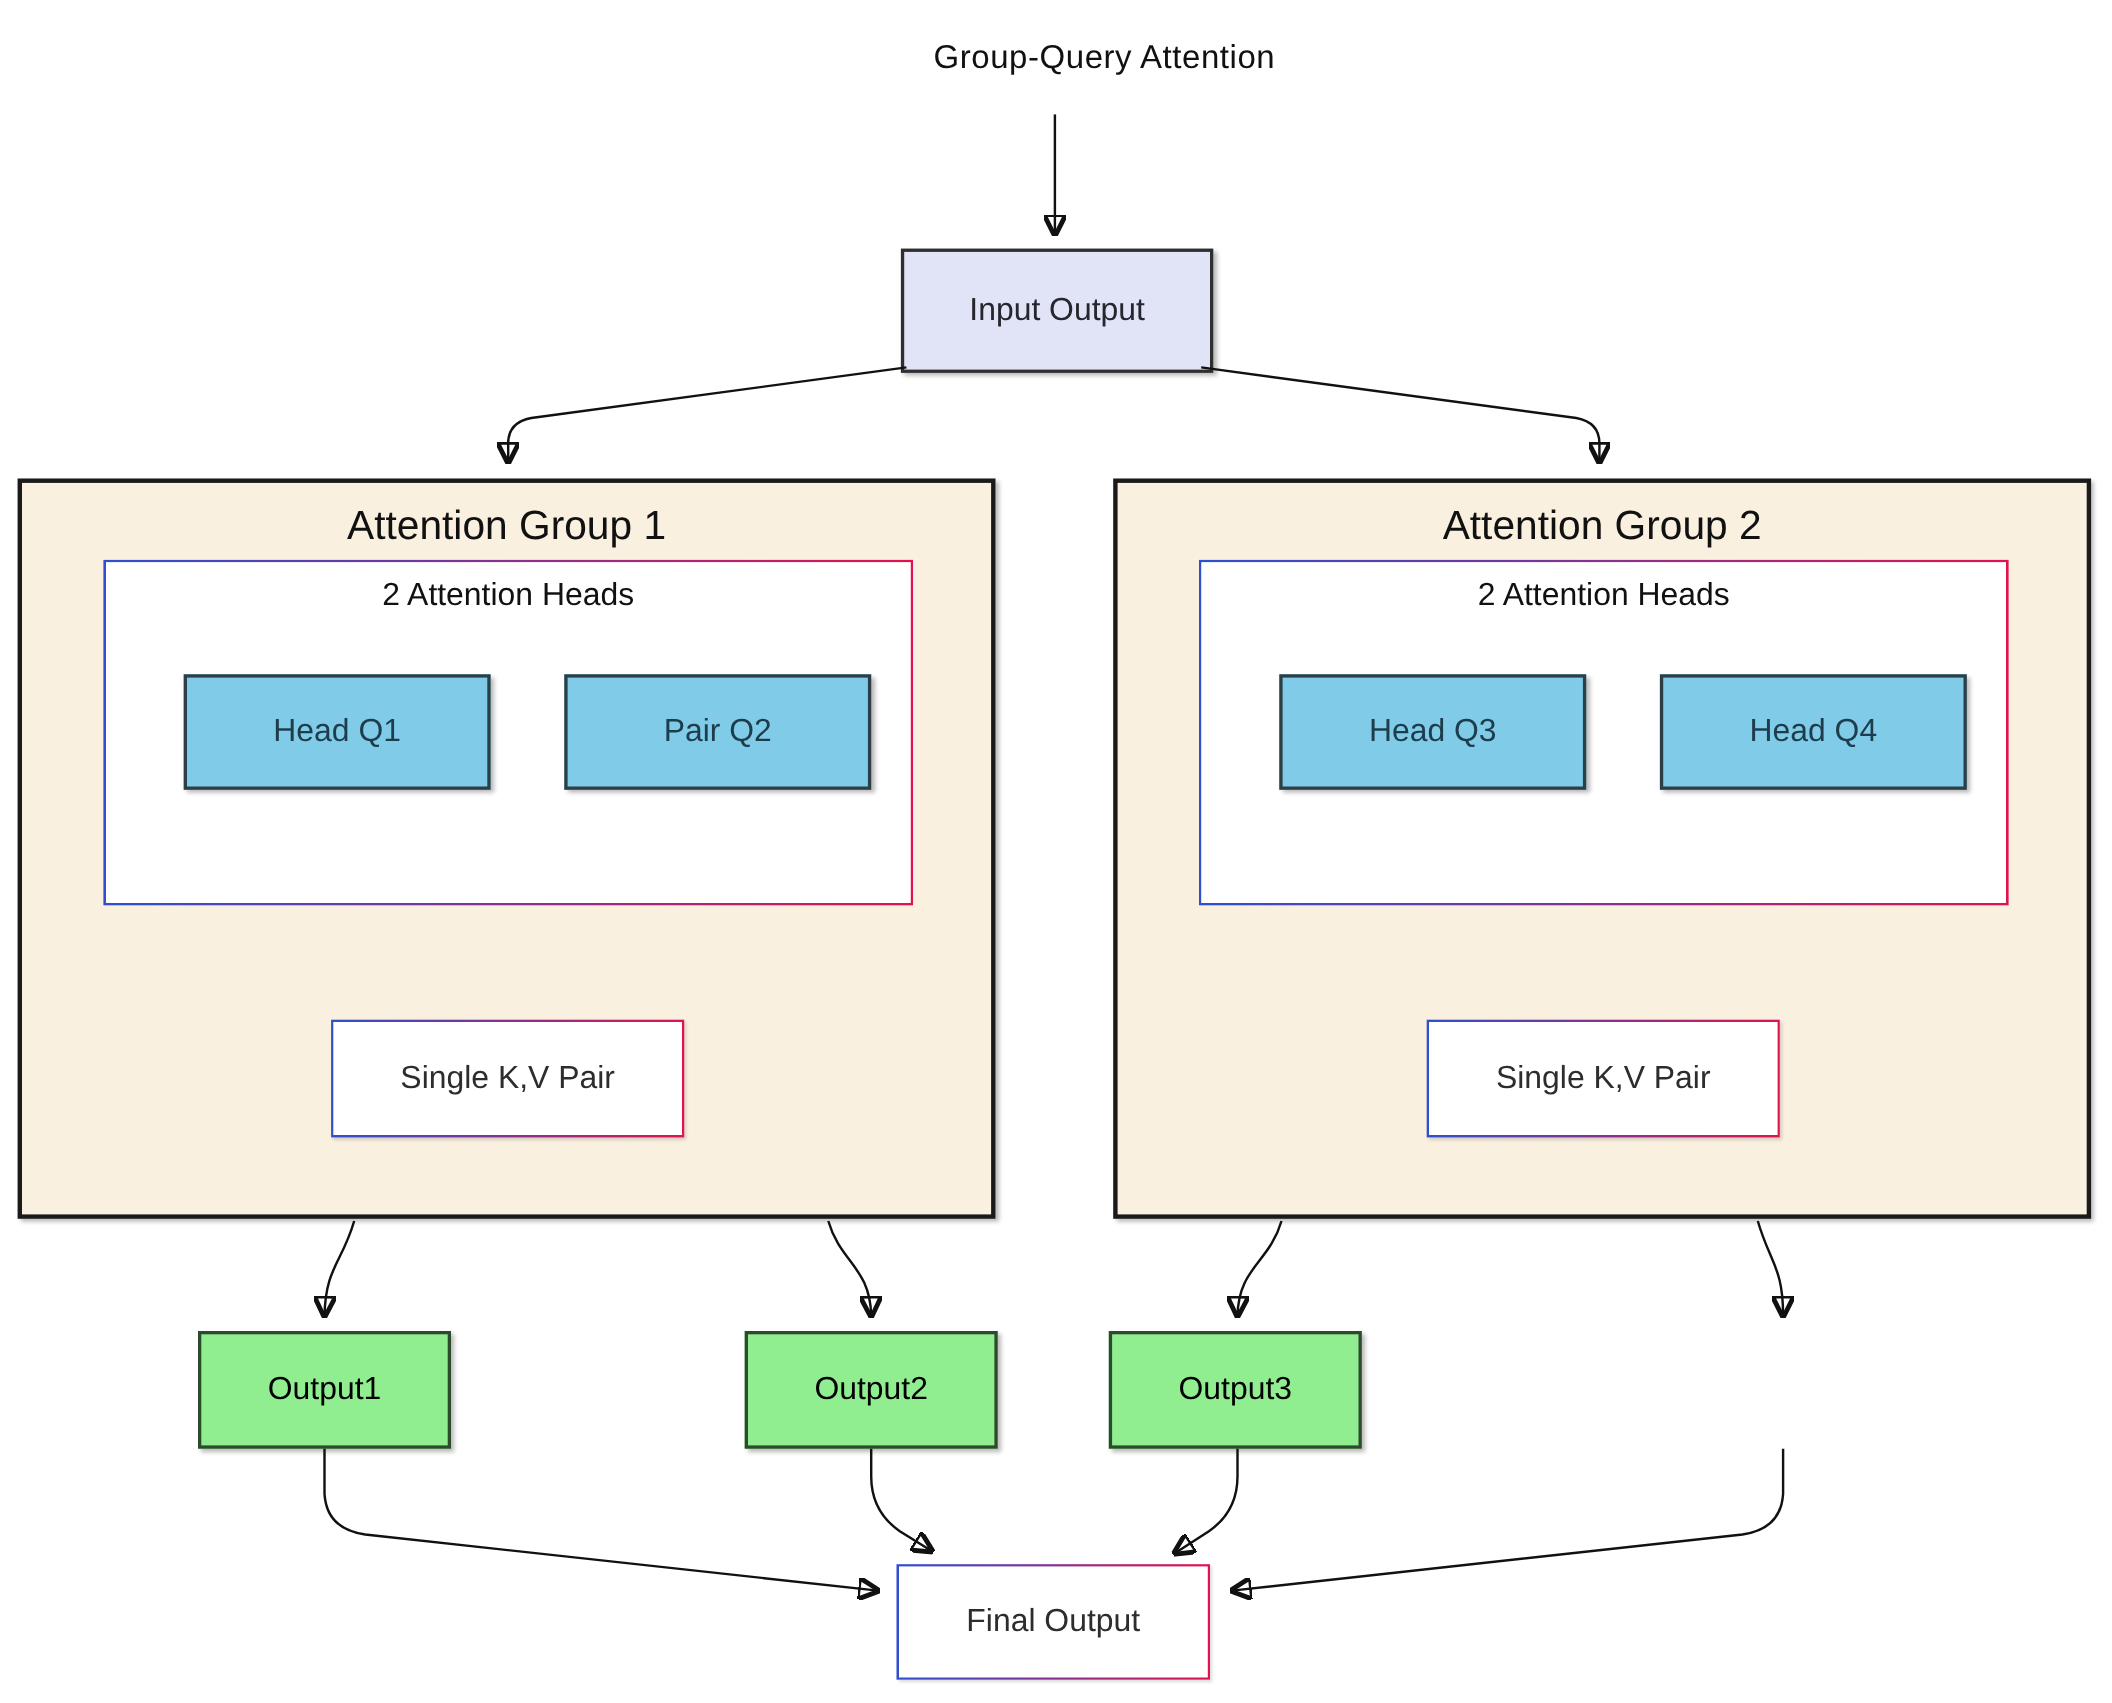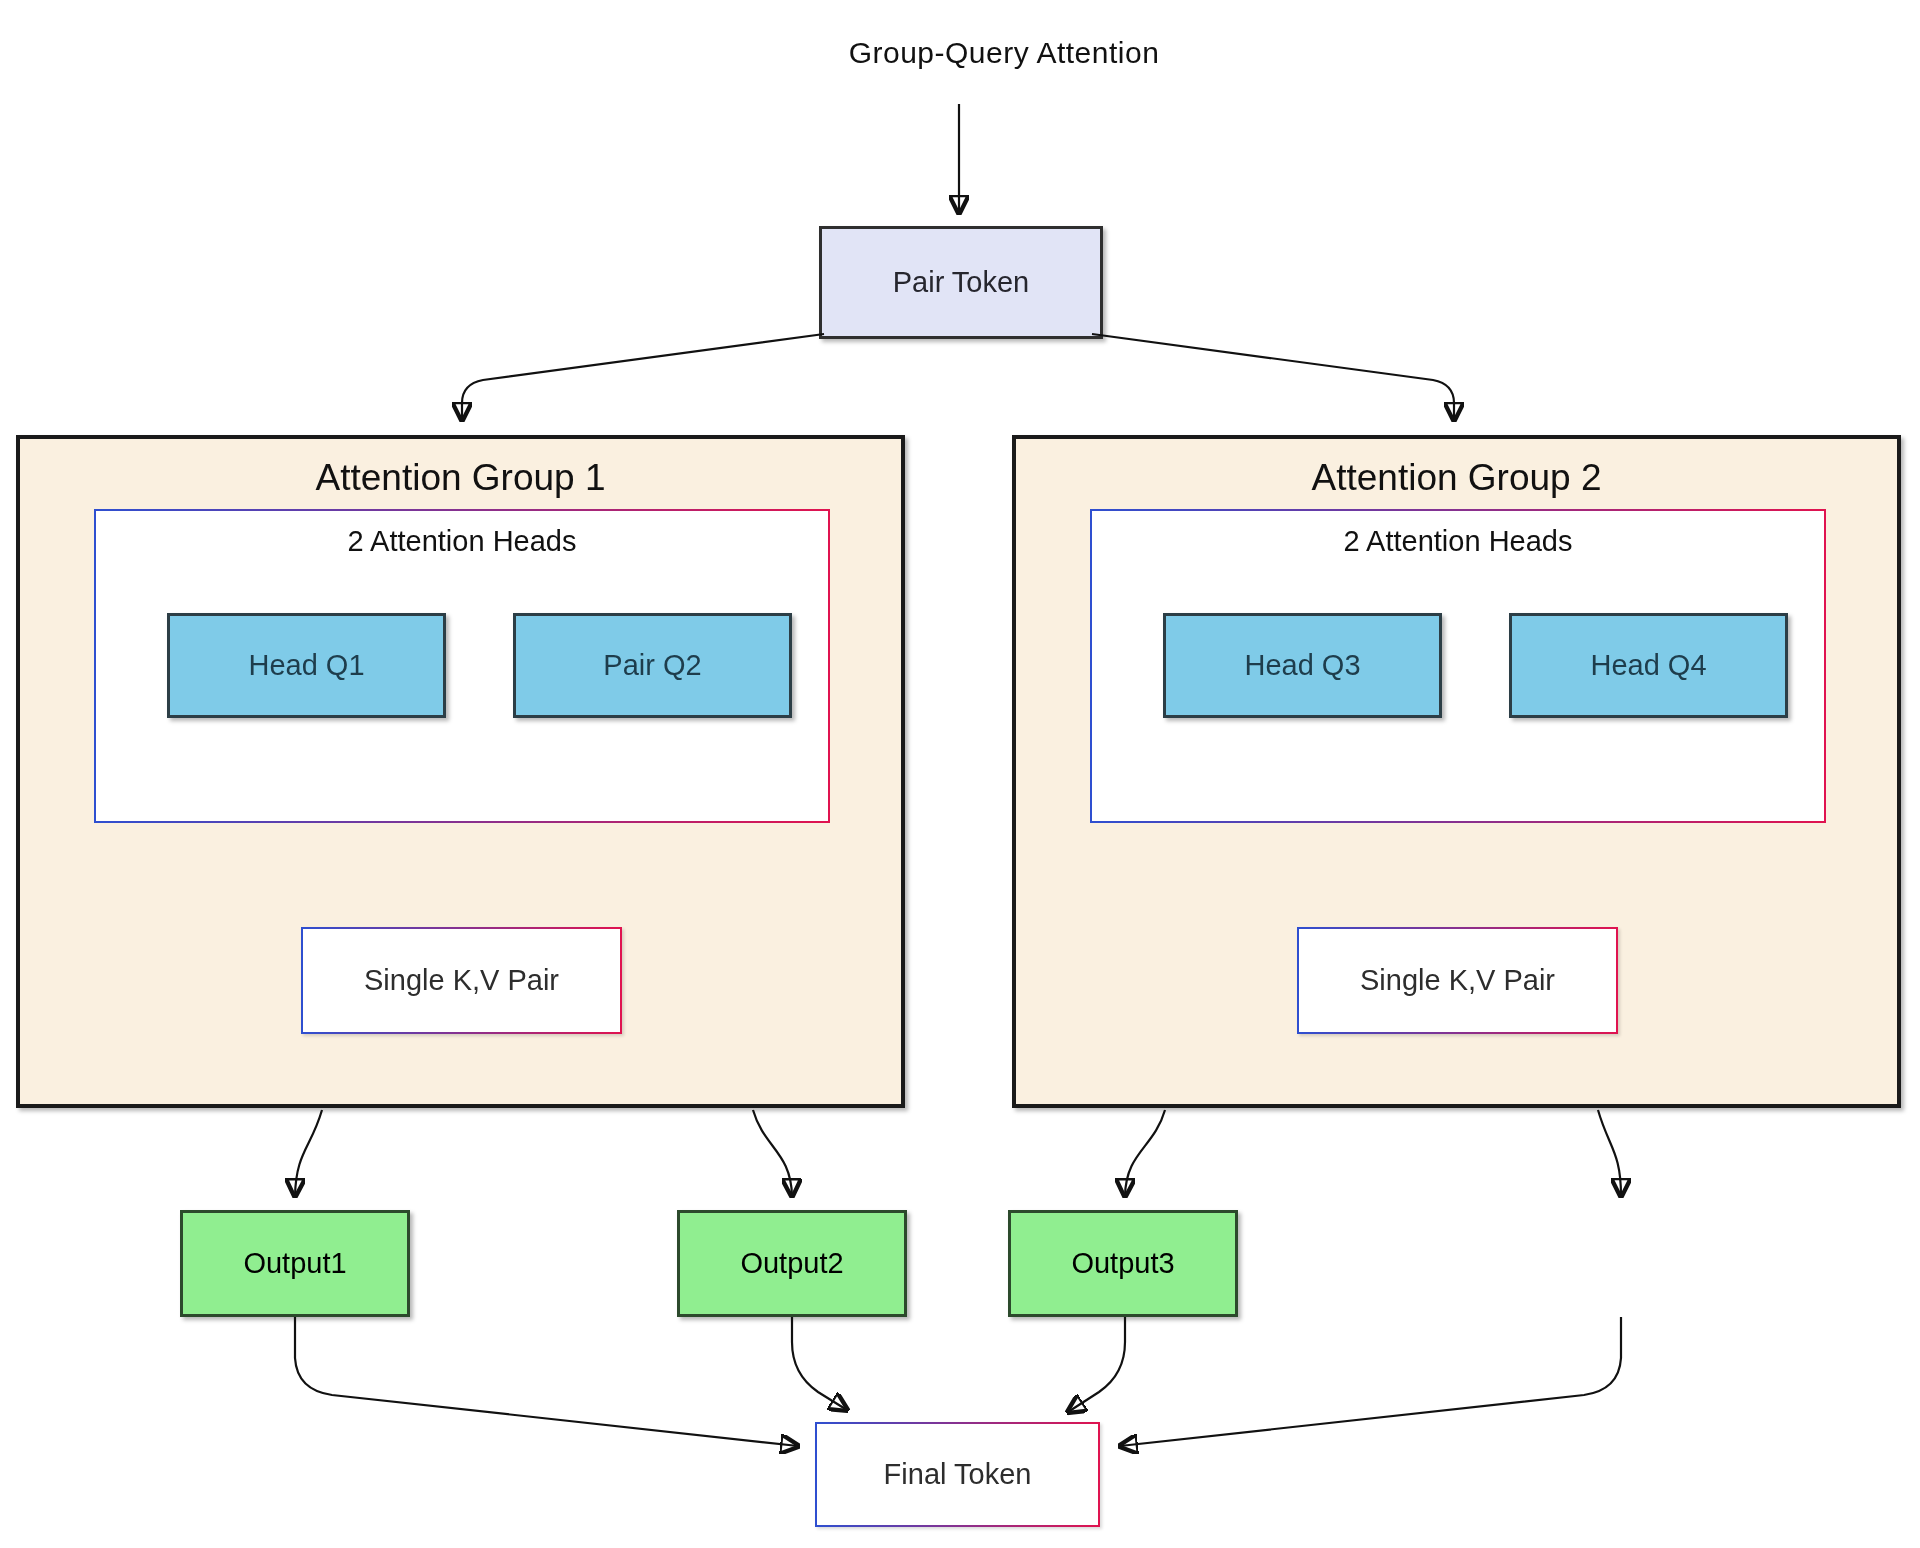--- a/index.html
+++ b/index.html
@@ -95,21 +95,21 @@
     <path d="M753 1110 C764 1148 791 1152 792 1196" marker-end="url(#ah)"></path>
     <path d="M1165 1110 C1154 1148 1126 1152 1125 1196" marker-end="url(#ah)"></path>
     <path d="M1598 1110 C1609 1148 1621 1152 1621 1196" marker-end="url(#ah)"></path>
     <path d="M295 1317 V1358 Q297 1390 332 1395 L798 1446" marker-end="url(#ah)"></path>
     <path d="M792 1317 V1342 Q792 1374 818 1392 L847 1410" marker-end="url(#ah)"></path>
     <path d="M1125 1317 V1342 Q1125 1374 1099 1392 L1068 1412" marker-end="url(#ah)"></path>
     <path d="M1621 1317 V1358 Q1619 1390 1584 1395 L1120 1446" marker-end="url(#ah)"></path>
   </svg>
 
   <div class="node input-token shadow">
-    <span>Pair Token</span>
+    <span>Input Output</span>
   </div>
 
   <div class="group g1 shadow">
     <div class="group-title">Attention Group 1</div>
   </div>
   <div class="group g2 shadow">
     <div class="group-title">Attention Group 2</div>
   </div>
 
   <div class="heads-box h1 grad">
@@ -143,16 +143,16 @@
     <span>Output1</span>
   </div>
   <div class="node output o2 shadow">
     <span>Output2</span>
   </div>
   <div class="node output o3 shadow">
     <span>Output3</span>
   </div>
 
   <div class="node final grad soft-shadow">
-    <span>Final Token</span>
+    <span>Final Output</span>
   </div>
 
 </div>
 
 </body></html>

